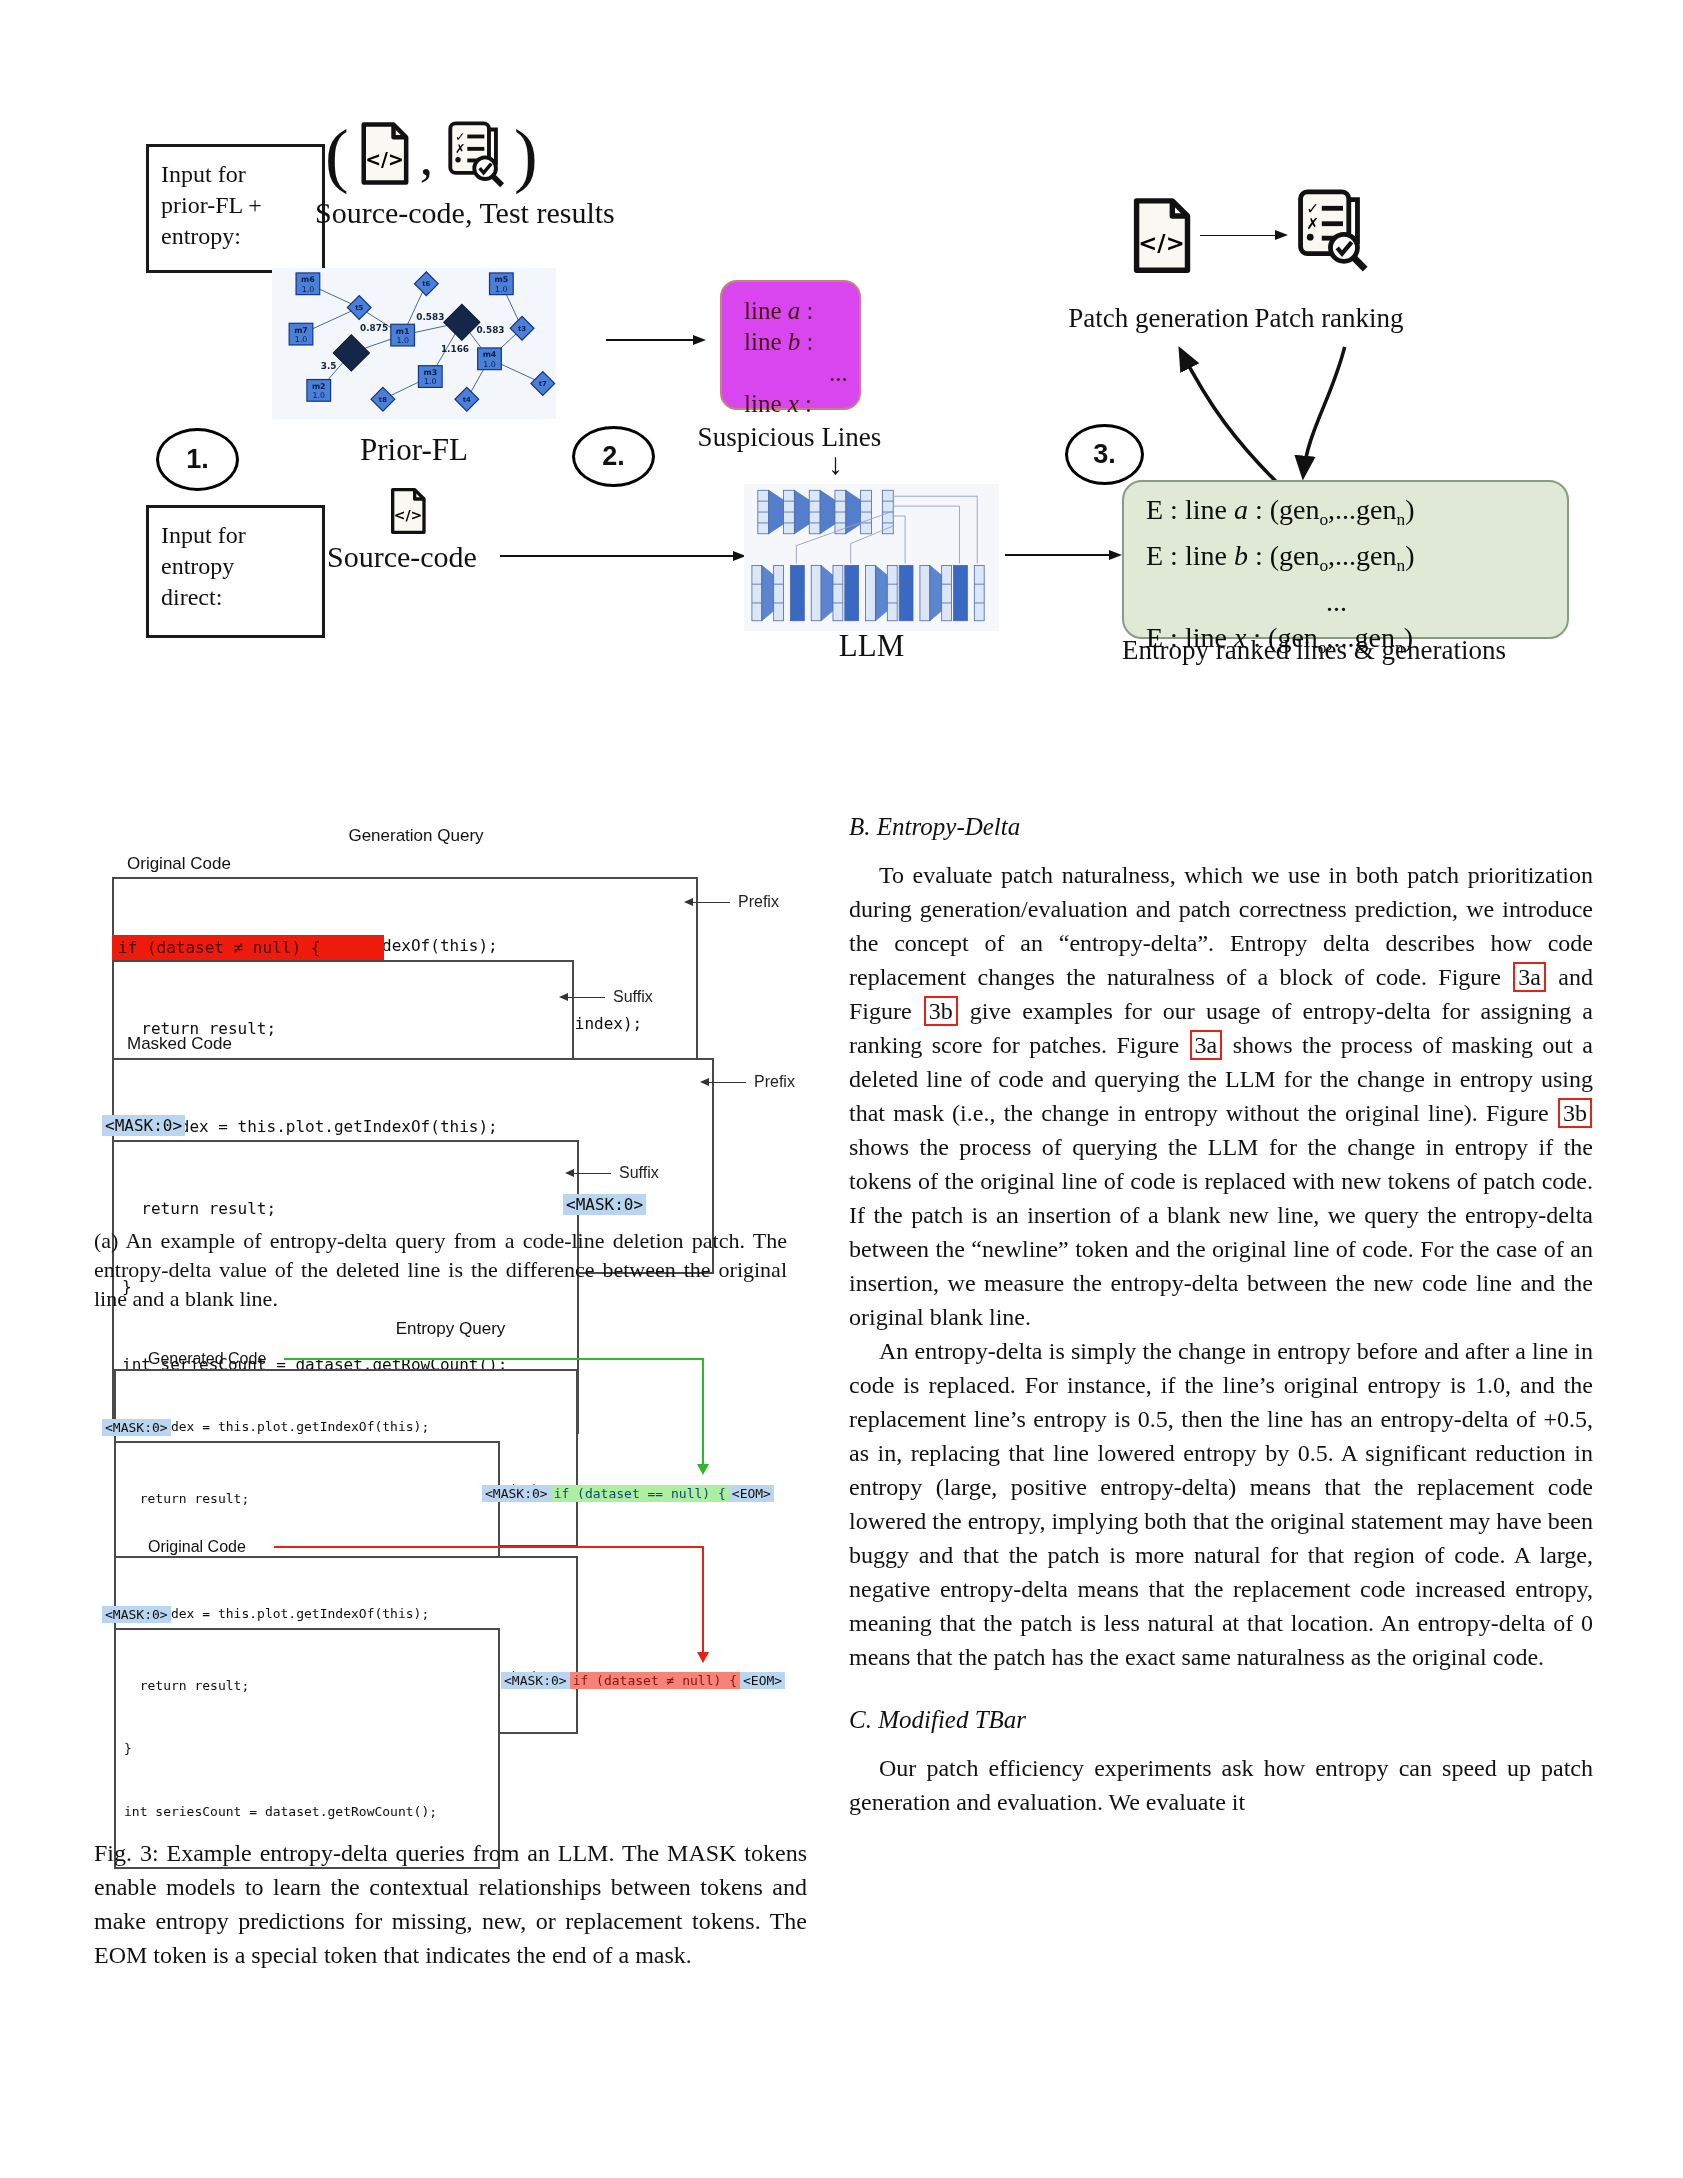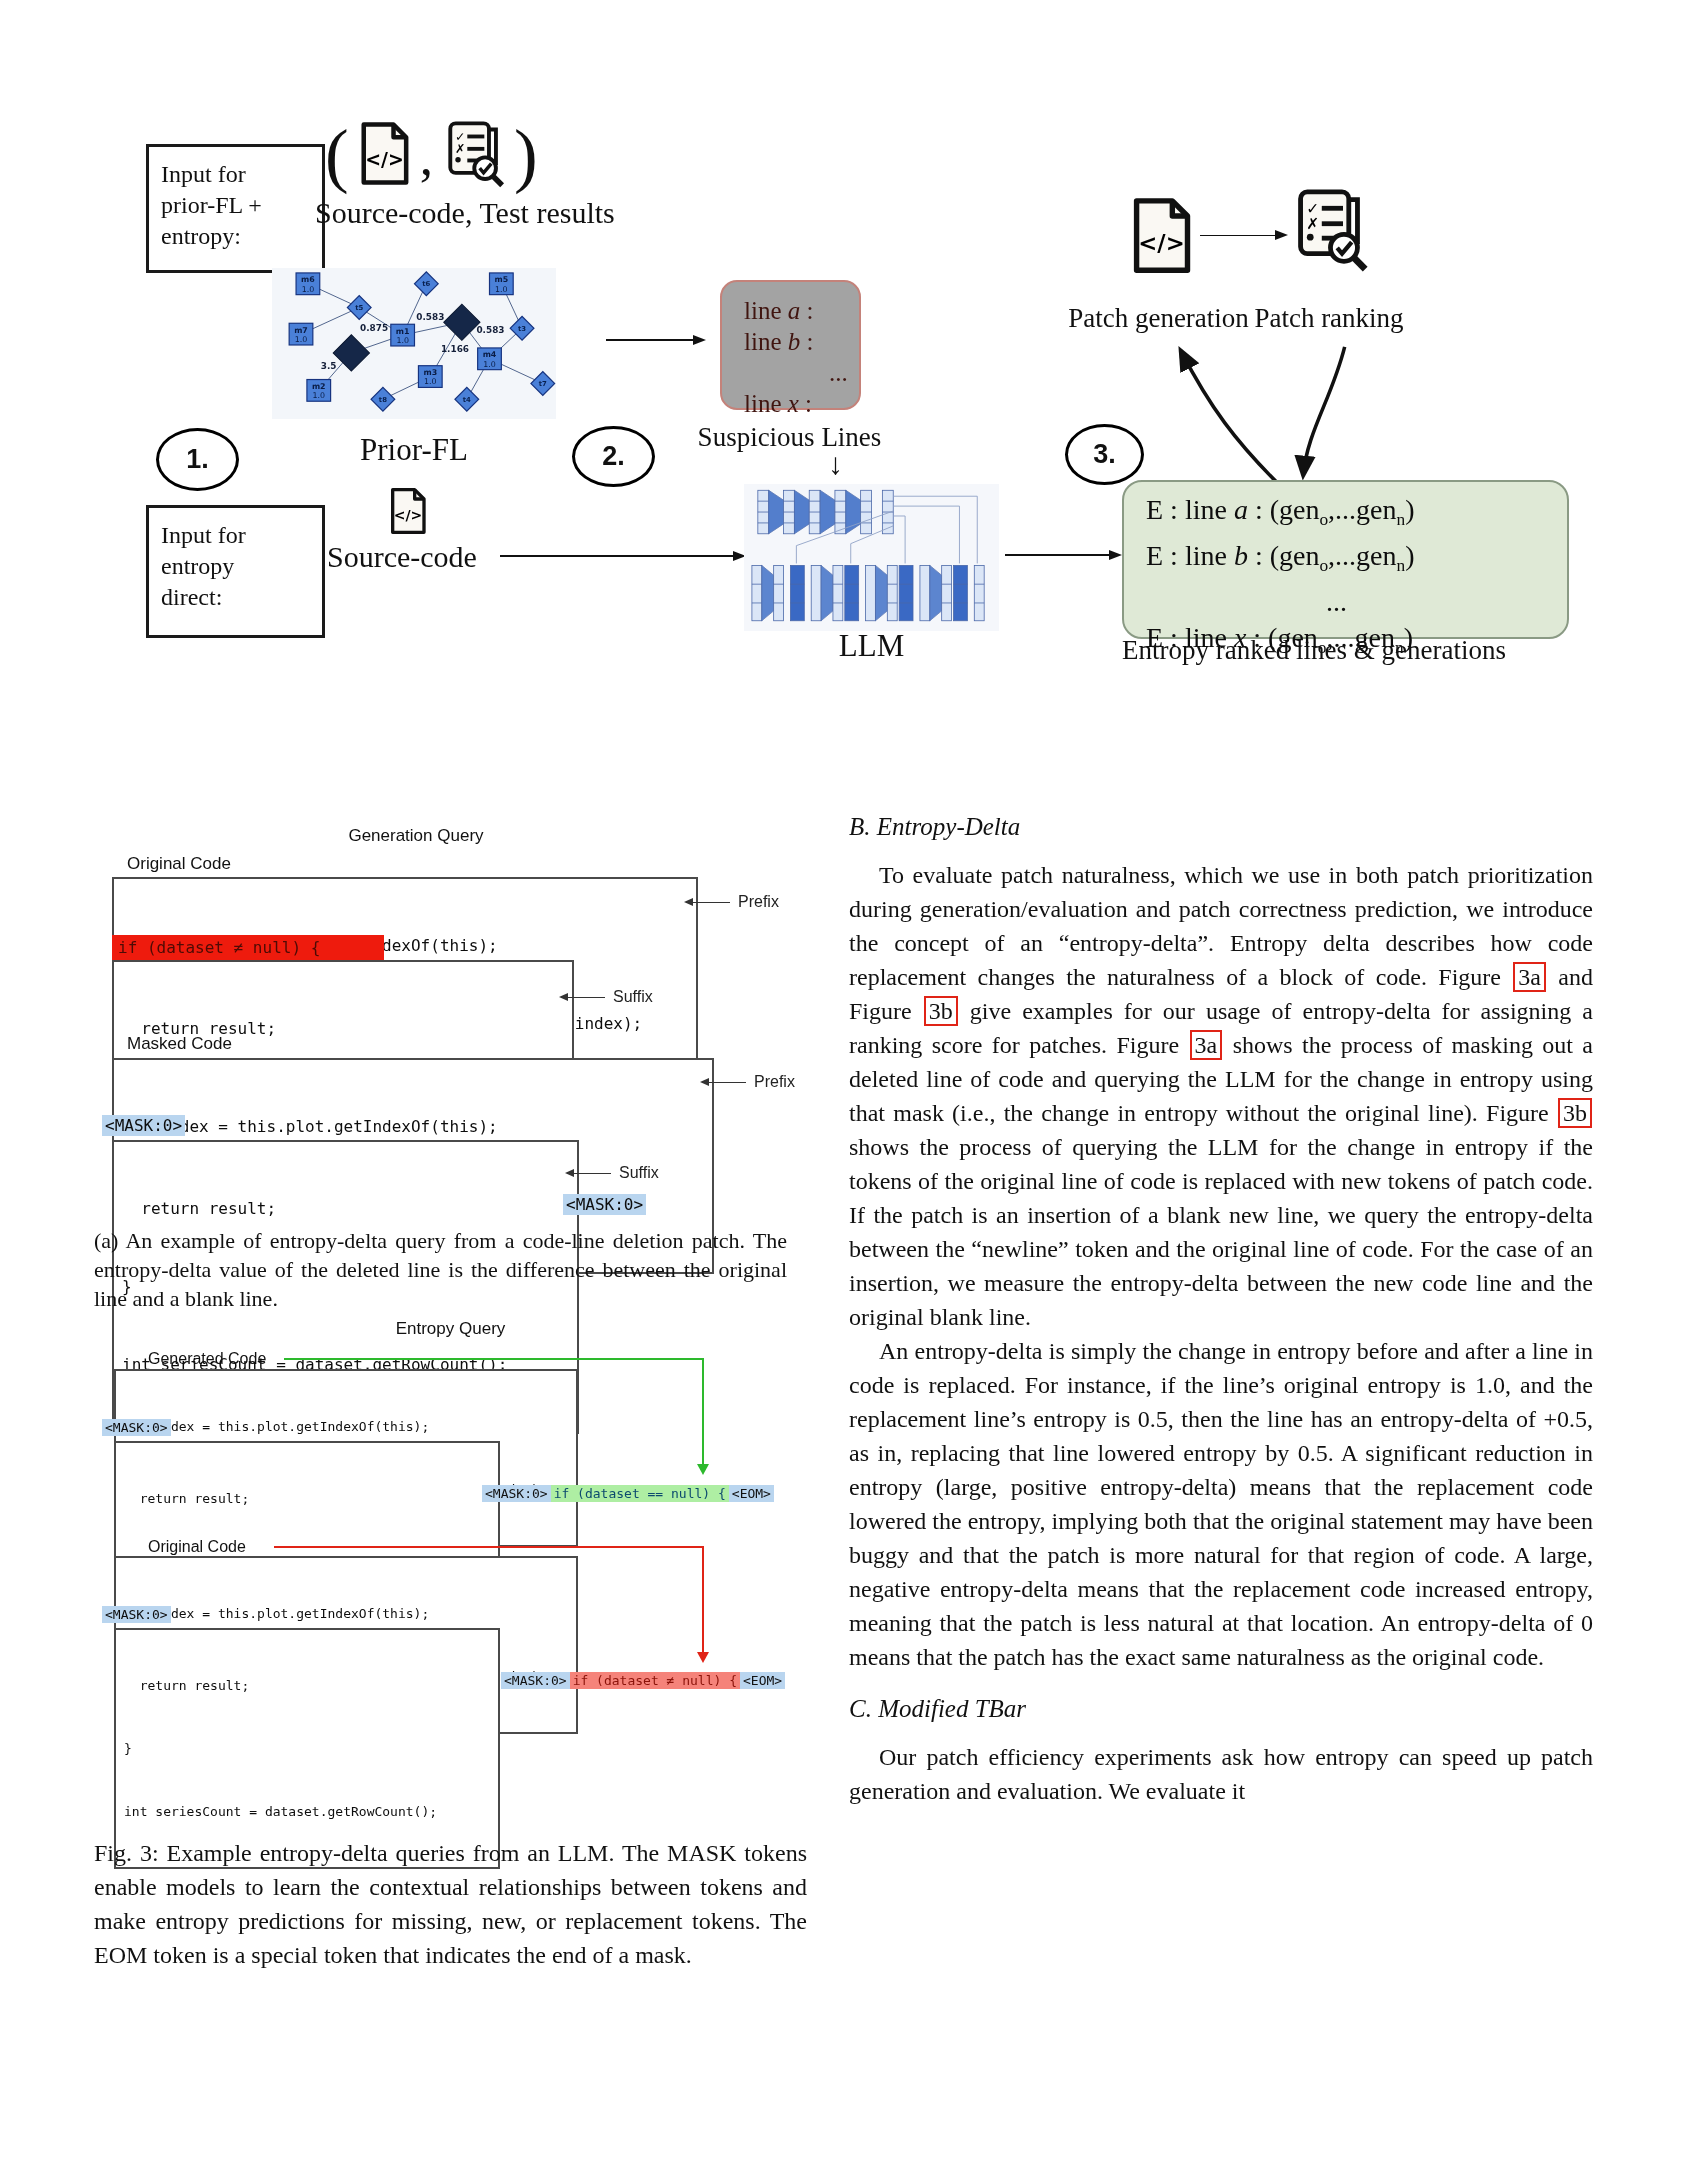--- a/index.html
+++ b/index.html
@@ -13,21 +13,21 @@
   .bigparen{font-size:71px;font-weight:400;line-height:59px;}
   .bigcomma{font-size:53px;line-height:40px;}
   .srclabel{font-size:30px;}
   .step-ellipse{border:3.5px solid #000;border-radius:50%;display:flex;align-items:center;justify-content:center;
                 font-family:"Liberation Sans","DejaVu Sans",sans-serif;font-weight:bold;font-size:27px;background:#fff;}
   .graph-panel{background:#f3f6fa;}
   .figlabel{font-size:31px;}
   .arrow-r{position:absolute;height:0;border-top:2.4px solid #111;}
   .arrow-r::after{content:'';position:absolute;right:-3px;top:-6.4px;width:0;height:0;
       border-left:13px solid #111;border-top:5.4px solid transparent;border-bottom:5.4px solid transparent;}
-  .pink-box{background:#a3a3a3;border:2px solid #c4827a;border-radius:17px;color:#401510;
+  .pink-box{background:#d946ef;border:2px solid #c4827a;border-radius:17px;color:#401510;
             padding:13px 0 0 22px;}
   .pink-line{font-size:25px;line-height:31px;}
   .dots-row{padding-left:85px;}
   .llm-panel{background:#f5f7fb;}
   .green-box{background:#dfe9d6;border:2px solid #8a9a84;border-radius:20px;padding:10px 0 0 22px;}
   .green-line{font-size:28px;line-height:36px;color:#0d0d0d;}
   .gdots{text-align:center;padding-right:40px;}
   .seg-i{font-style:italic;}
   .seg-sub{font-size:0.62em;vertical-align:-0.35em;}
   .downglyph{font-size:30px;}
@@ -58,21 +58,21 @@
             border-right:6.4px solid transparent !important;}
   .green-ptr{border-color:#2db92d;}
   .red-ptr{border-color:#e02417;}
   .subcap{font-size:22px;line-height:29px;text-align:justify;}
   .figcap3{font-size:24px;line-height:34px;text-align:justify;}
 
   
   .rc{font-size:24px;line-height:34px;text-align:justify;}
   .rc p{margin:0;text-indent:30px;}
   .rc h3{margin:0 0 14px 0;font-size:25px;font-style:italic;font-weight:normal;}
-  .rc h3.second{margin-top:18px;}
+  .rc h3.second{margin-top:29px;}
   .seg-figref{border:2px solid #e02417;padding:0 3px;margin:0 1px;}
 </style>
 </head>
 <body>
 
 <div class="page">
 
   <div class="abs" style="left:0;top:0;width:1683px;height:772px;">
 
     <div class="abs inbox" style="left:146px;top:144px;width:149px;height:99px;"><span>Input for

